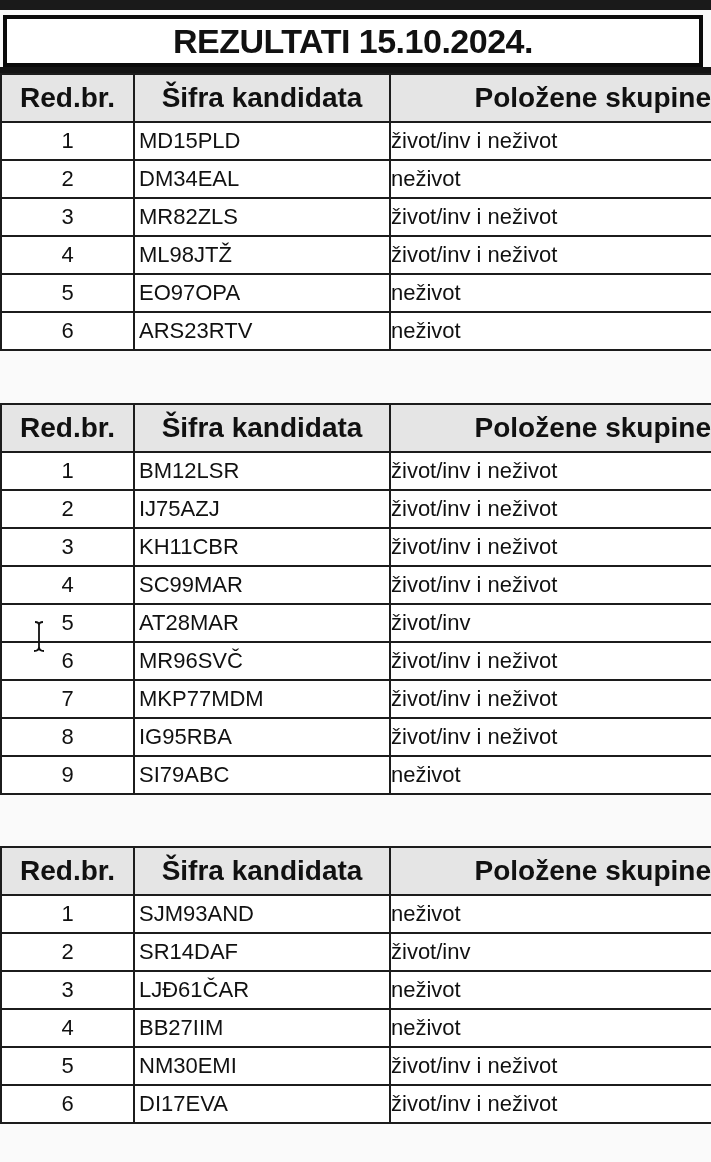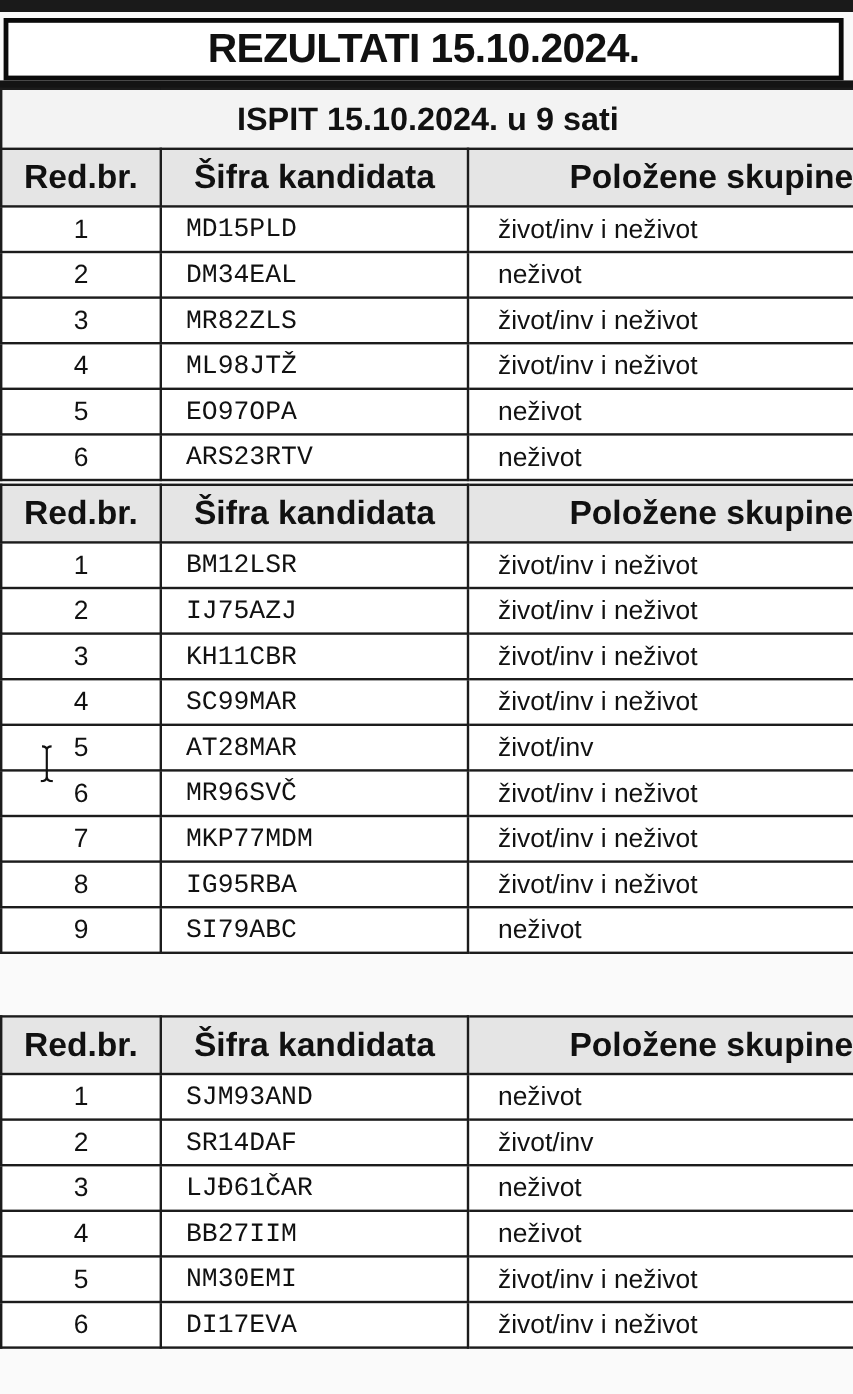--- a/index.html
+++ b/index.html
@@ -7,42 +7,39 @@
   .sheet { position: absolute; left: 0; top: 10px; width: 711px; height: 1162px; background: #fafafa; }
   .title { position: absolute; left: 3px; top: 5px; width: 700px; height: 52px; background: #fff; border: 4px solid #0a0a0a; box-sizing: border-box; display: flex; align-items: center; justify-content: center; font-weight: bold; font-size: 34px; letter-spacing: -0.5px; }
   .titlebar-bottom { position: absolute; left: 0; top: 57px; width: 711px; height: 8px; background: #141414; }
   table { border-collapse: collapse; width: 711px; table-layout: fixed; position: absolute; left: 0; }
   col.c1 { width: 133px; } col.c2 { width: 256px; } col.c3 { width: 322px; }
   td, th { border: 2px solid #1c1c1c; padding: 0; font-size: 22px; height: 36px; white-space: nowrap; overflow: hidden; }
   tr.section th { height: 48px; font-size: 27px; font-weight: bold; text-align: center; background: #f3f3f3; }
   tr.colhead th { height: 46px; font-size: 28px; font-weight: bold; text-align: center; background: #e5e5e5; }
   tr.colhead th.c3h { text-align: right; }
   td.num { text-align: center; }
-  td.code { padding-left: 20px; font-family: Liberation Mono, monospace; }
-  td.res { padding-left: 24px; }
+  td.code { padding-left: 4px; }
+  td.res { }
   tr.data td { background: #fff; }
   .cursor { position: absolute; left: 33px; top: 610px; width: 12px; height: 32px; }
 </style>
 </head>
 <body>
 
 <div class="sheet">
   <div class="title">REZULTATI 15.10.2024.</div>
   <div class="titlebar-bottom"></div>
 
   <table style="top:63px;">
     <colgroup>
         <col class="c1">
         <col class="c2">
         <col class="c3">
       </colgroup>
     <tbody>
-        <tr class="section">
-          <th colspan="3">ISPIT 15.10.2024. u 9 sati</th>
-        </tr>
     <tr class="colhead">
       <th>Red.br.</th>
       <th>Šifra kandidata</th>
       <th class="c3h">Položene skupine</th>
     </tr>
     <tr class="data">
           <td class="num">1</td>
           <td class="code">MD15PLD</td>
           <td class="res">život/inv i neživot</td>
         </tr>

